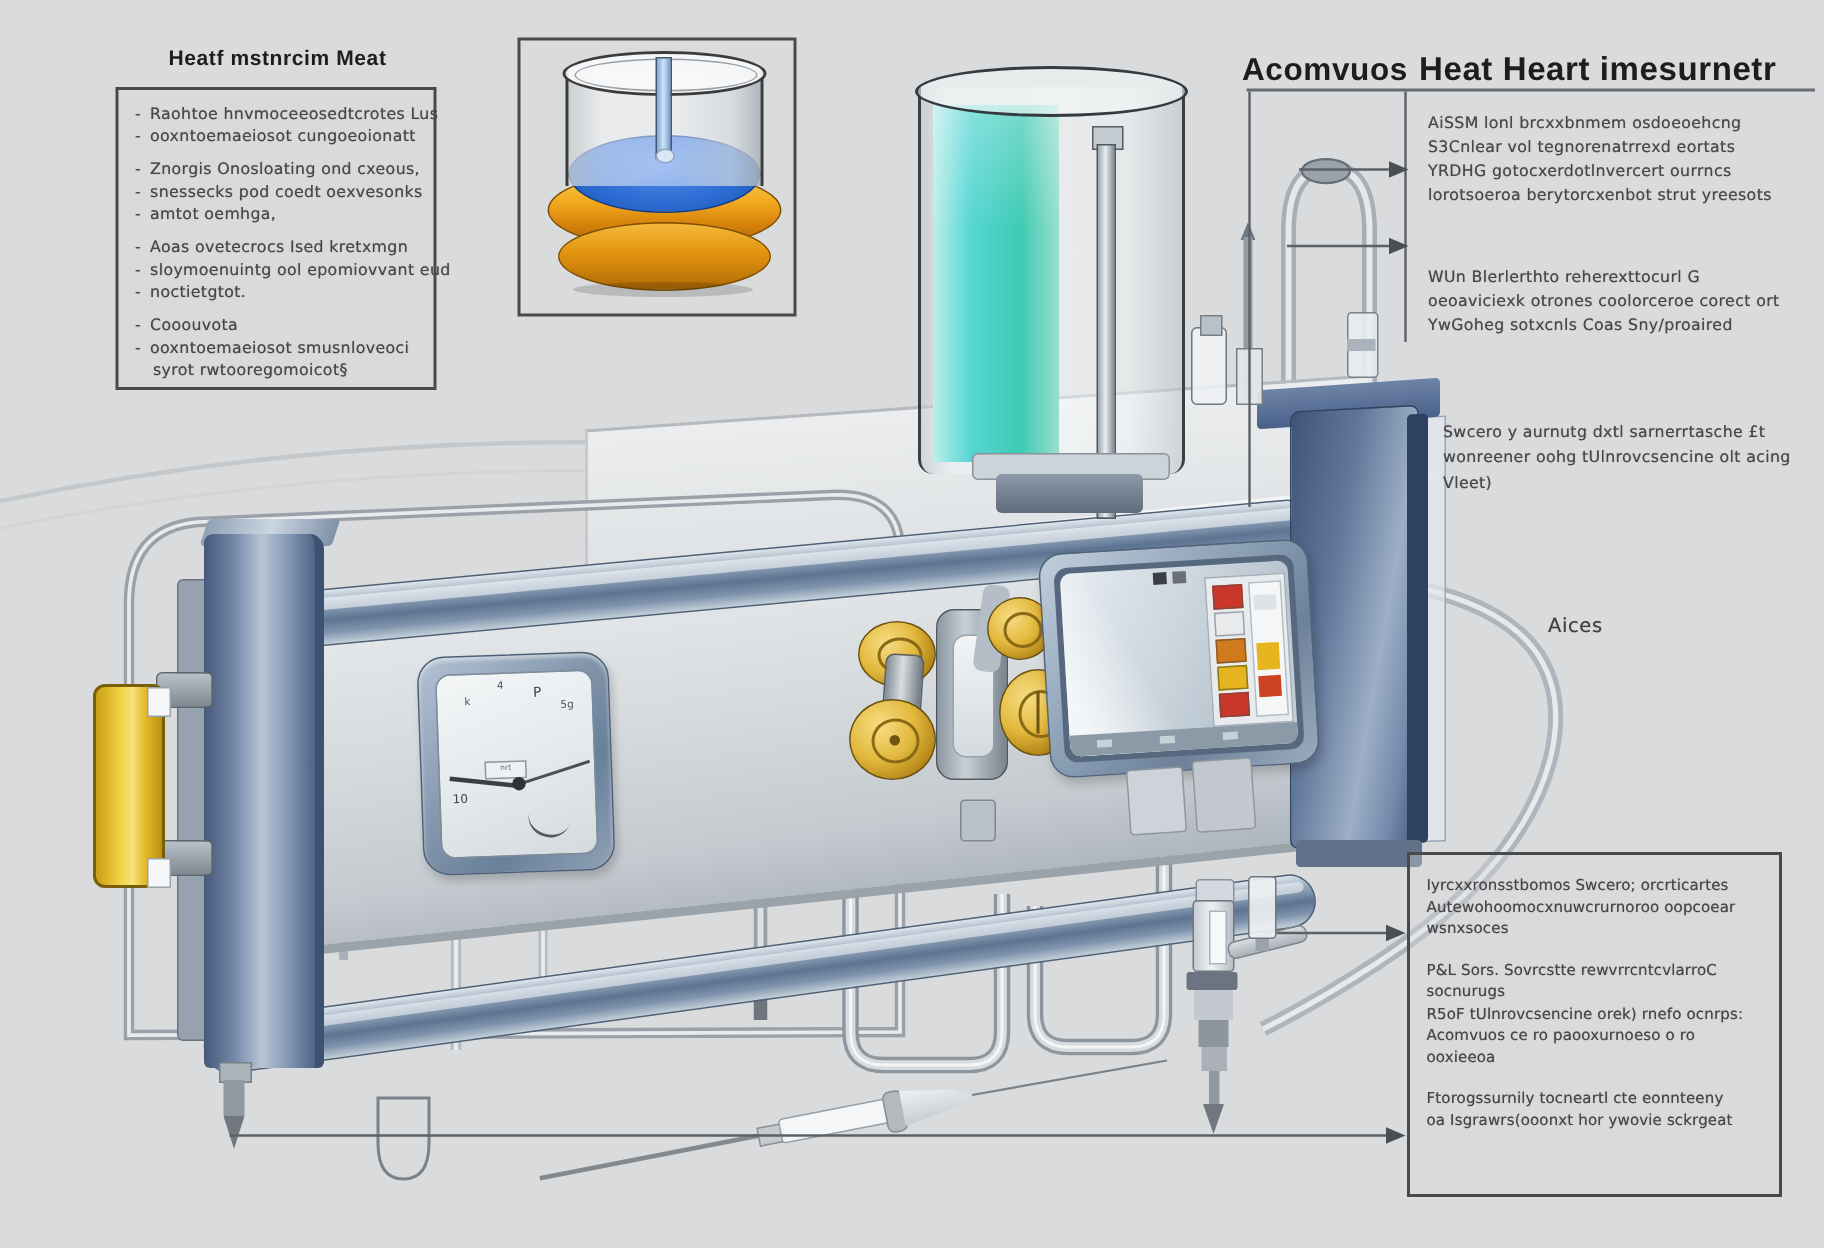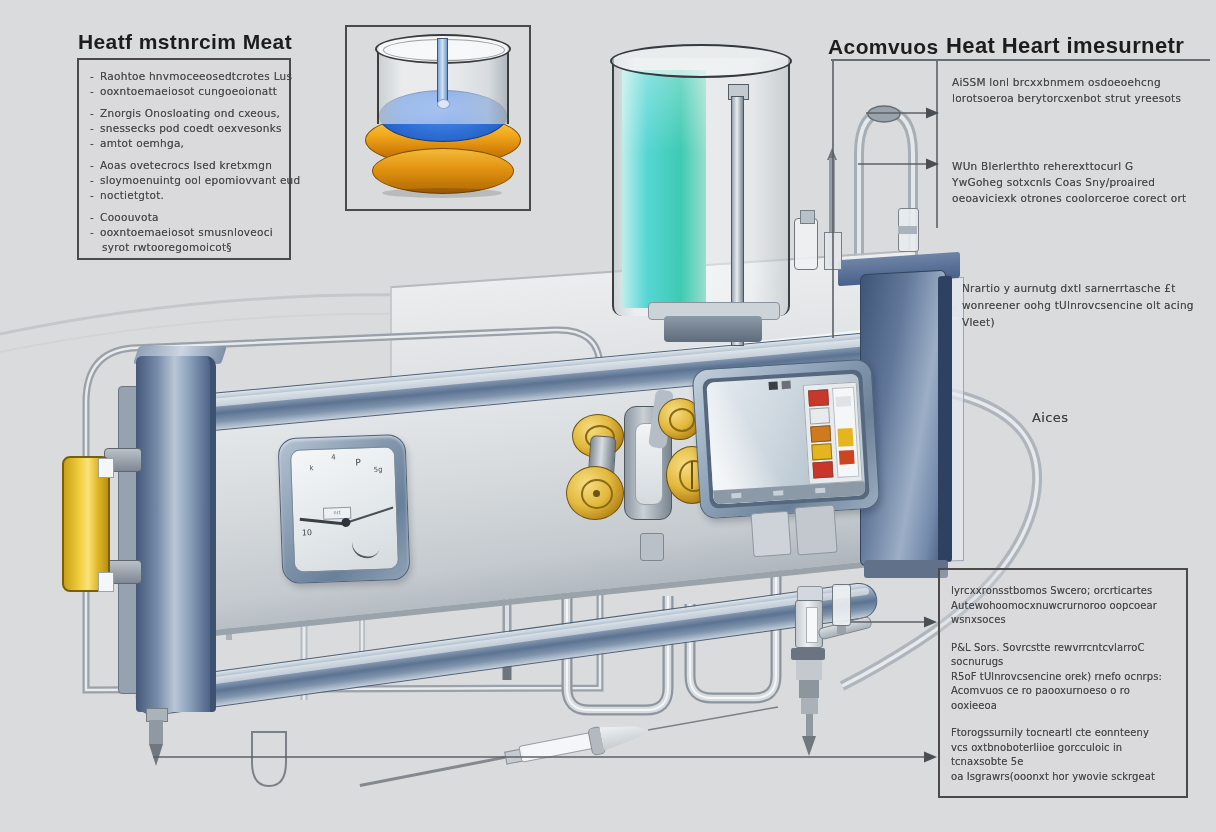--- a/index.html
+++ b/index.html
@@ -244,21 +244,21 @@
     <polygon points="926,107.5 939,113 926,118.5" fill="#4a4f54"></polygon>
     <path d="M858 164 H926" stroke="#5c6166" stroke-width="1.6"></path>
     <polygon points="926,158.5 939,164 926,169.5" fill="#4a4f54"></polygon>
     <path d="M851 622 H924" stroke="#5c6166" stroke-width="1.6"></path>
     <polygon points="924,616.5 937,622 924,627.5" fill="#4a4f54"></polygon>
     <path d="M153 757 H924" stroke="#5c6166" stroke-width="1.6"></path>
     <polygon points="924,751.5 937,757 924,762.5" fill="#4a4f54"></polygon>
     <path d="M648 730 L778 707" stroke="#7c8186" stroke-width="1.5"></path>
   </svg>
 
-  <div class="a h1" style="left:60px;top:30px;width:250px;text-align:center;font-size:21px;z-index:9;">Heatf mstnrcim Meat</div>
+  <div class="a h1" style="left:60px;top:30px;width:250px;text-align:center;font-size:14px;z-index:9;">Heatf mstnrcim Meat</div>
 
   <div class="a notebox note" style="left:77px;top:58px;width:214px;height:202px;z-index:9;padding:9px 11px;">
     <div class="line">
         <span>-</span>
         <span>Raohtoe hnvmoceeosedtcrotes Lus</span>
       </div>
     <div class="line">
         <span>-</span>
         <span>ooxntoemaeiosot cungoeoionatt</span>
       </div>
@@ -297,30 +297,32 @@
     <div class="line" style="padding-left:12px;">
         <span>syrot rwtooregomoicot§</span>
       </div>
   </div>
 
   <div class="a h1" style="left:828px;top:35px;font-size:21px;z-index:9;">Acomvuos</div>
   <div class="a h1" style="left:946px;top:33px;font-size:22px;z-index:9;">Heat Heart imesurnetr</div>
 
   <div class="a note" style="left:952px;top:74px;width:260px;line-height:16px;z-index:9;">
     <div>AiSSM lonl brcxxbnmem osdoeoehcng</div>
+    <div>S3Cnlear vol tegnorenatrrexd eortats</div>
+    <div>YRDHG gotocxerdotlnvercert ourrncs</div>
     <div>lorotsoeroa berytorcxenbot strut yreesots</div>
   </div>
-  <div class="a note" style="left:952px;top:158px;width:260px;line-height:16px;z-index:9;">
+  <div class="a note" style="left:952px;top:177px;width:260px;line-height:16px;z-index:9;">
     <div>WUn Blerlerthto reherexttocurl G</div>
+    <div>oeoaviciexk otrones coolorceroe corect ort</div>
     <div>YwGoheg sotxcnls Coas Sny/proaired</div>
-    <div>oeoaviciexk otrones coolorceroe corect ort</div>
   </div>
 
   <div class="a note" style="left:962px;top:280px;width:250px;line-height:17px;z-index:9;">
-    <div>Nrartio y aurnutg dxtl sarnerrtasche £t</div>
+    <div>Swcero y aurnutg dxtl sarnerrtasche £t</div>
     <div>wonreener oohg tUlnrovcsencine olt acing</div>
     <div>Vleet)</div>
   </div>
 
   <div class="a" style="left:1032px;top:410px;font-size:13px;color:#3f3f3f;letter-spacing:.4px;z-index:9;
        text-shadow:0 0 .5px rgba(60,60,60,.6);">Aices</div>
 
   <div class="a notebox" style="left:938px;top:568px;width:250px;height:230px;z-index:9;padding:14px 11px;
        font-size:10px;line-height:14.5px;color:#454545;letter-spacing:.1px;text-shadow:0 0 .6px rgba(70,70,70,.6);">
     <div>
@@ -328,18 +330,17 @@
       <div>Autewohoomocxnuwcrurnoroo oopcoear</div>
       <div>wsnxsoces</div>
     </div>
     <div class="g14">
       <div>P&amp;L Sors. Sovrcstte rewvrrcntcvlarroC socnurugs</div>
       <div>R5oF tUlnrovcsencine orek) rnefo ocnrps:</div>
       <div>Acomvuos ce ro paooxurnoeso o ro ooxieeoa</div>
     </div>
     <div class="g14">
       <div>Ftorogssurnily tocneartl cte eonnteeny</div>
-      <div>vcs oxtbnoboterliioe gorcculoic in tcnaxsobte 5e</div>
       <div>oa Isgrawrs(ooonxt hor ywovie sckrgeat</div>
     </div>
   </div>
 
 </div>
 
 </body></html>

